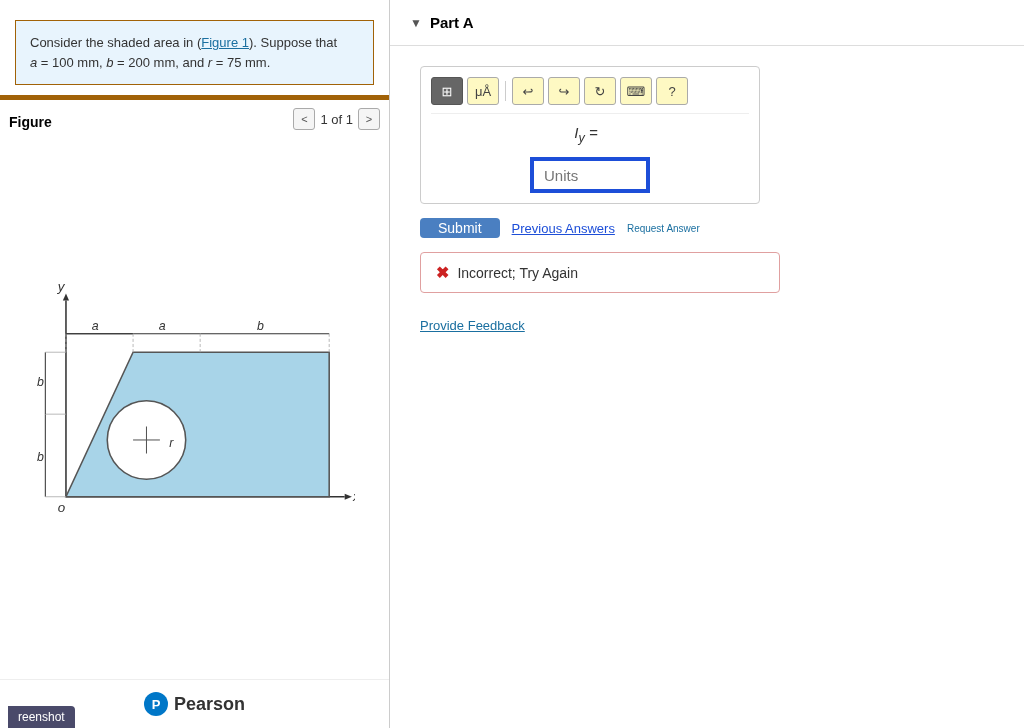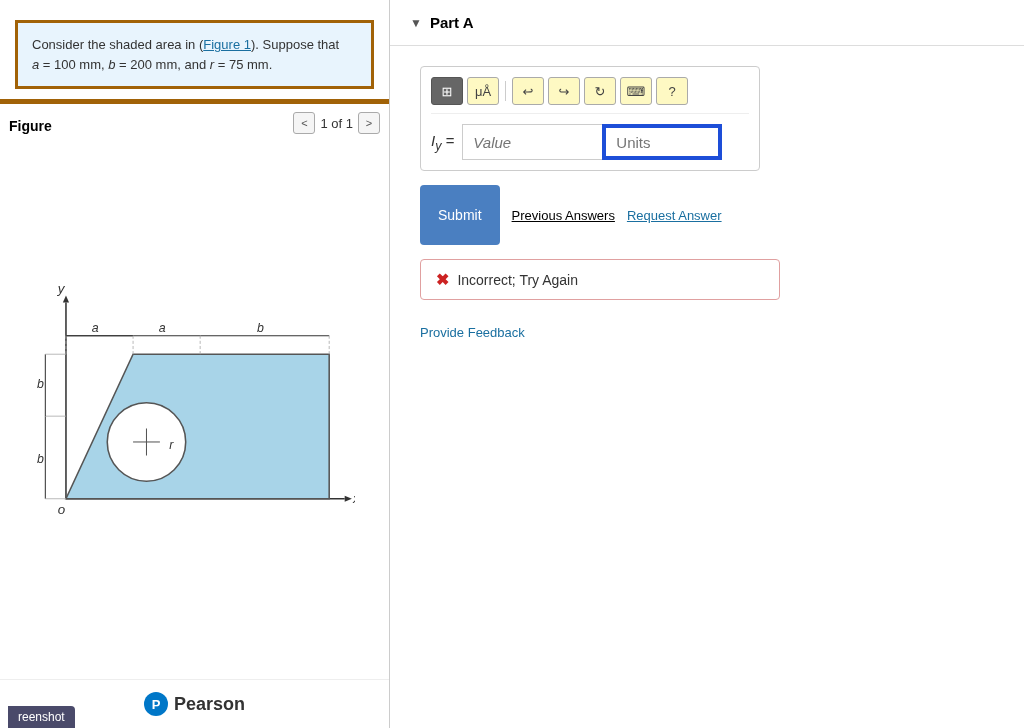--- a/index.html
+++ b/index.html
@@ -18,21 +18,21 @@
       min-width: 390px;
       border-right: 1px solid #ccc;
       display: flex;
       flex-direction: column;
       height: 100%;
       position: relative;
     }
 
     .problem-statement {
       background: #e8f4fd;
-      border: 3px solid #a16207;
+      border: 1px solid #a16207;
       margin: 20px 15px 10px 15px;
       padding: 12px 14px;
       font-size: 13px;
       line-height: 1.5;
       color: #333;
     }
 
     .problem-statement a {
       color: #1a6fa0;
       text-decoration: underline;
@@ -208,21 +208,22 @@
     .toolbar-sep {
       width: 1px;
       height: 20px;
       background: #ccc;
       margin: 0 2px;
     }
 
     .input-row {
       display: flex;
       align-items: center;
-      gap: 0;
+      gap: 12px;
+      flex-direction: column;
     }
 
     .eq-label {
       font-style: italic;
       font-size: 15px;
       margin-right: 8px;
       color: #333;
       white-space: nowrap;
     }
 
@@ -254,37 +255,36 @@
       display: flex;
       align-items: center;
       gap: 12px;
       margin-top: 14px;
     }
 
     .submit-btn {
       background: #4a7fc1;
       color: white;
       border: none;
-      padding: 22px 18px;
+      padding: 2px 18px;
       border-radius: 4px;
       font-size: 14px;
       cursor: pointer;
     }
 
     .previous-answers-link {
-      color: #000000;
+      color: #1d4ed8;
       font-size: 13px;
       text-decoration: underline;
       cursor: pointer;
     }
 
     .request-answer-link {
       color: #1a6fa0;
-      font-size: 13px;
-      text-decoration: underline;
+      font-size: 10px;
       cursor: pointer;
     }
 
     
     .error-box {
       display: flex;
       align-items: center;
       gap: 8px;
       border: 1px solid #e0a0a0;
       background: #fff;
@@ -304,20 +304,21 @@
     .error-text {
       color: #333;
       font-size: 14px;
     }
 
     
     .feedback-link {
       margin-top: 25px;
       color: #1a6fa0;
       font-size: 13px;
+      text-decoration: underline;
       cursor: pointer;
     }
 
     
     .screenshot-label {
       position: fixed;
       bottom: 0;
       left: 8px;
       background: #4a4a6a;
       color: white;
@@ -422,21 +423,20 @@
         <button class="toolbar-btn" title="Reset">↻</button>
         <button class="toolbar-btn" title="Keyboard">⌨</button>
         <button class="toolbar-btn" title="Help">?</button>
       </div>
 
       
       <div class="input-row">
         <span class="eq-label">
           <i>I</i><sub>y</sub> =
         </span>
-        <input type="text" class="value-input" placeholder="Value" style="">
         <input type="text" class="units-input" placeholder="Units" style="">
       </div>
     </div>
 
     
     <div class="action-row">
       <button class="submit-btn">Submit</button>
       <a class="previous-answers-link">Previous Answers</a>
       <a class="request-answer-link">Request Answer</a>
     </div>

